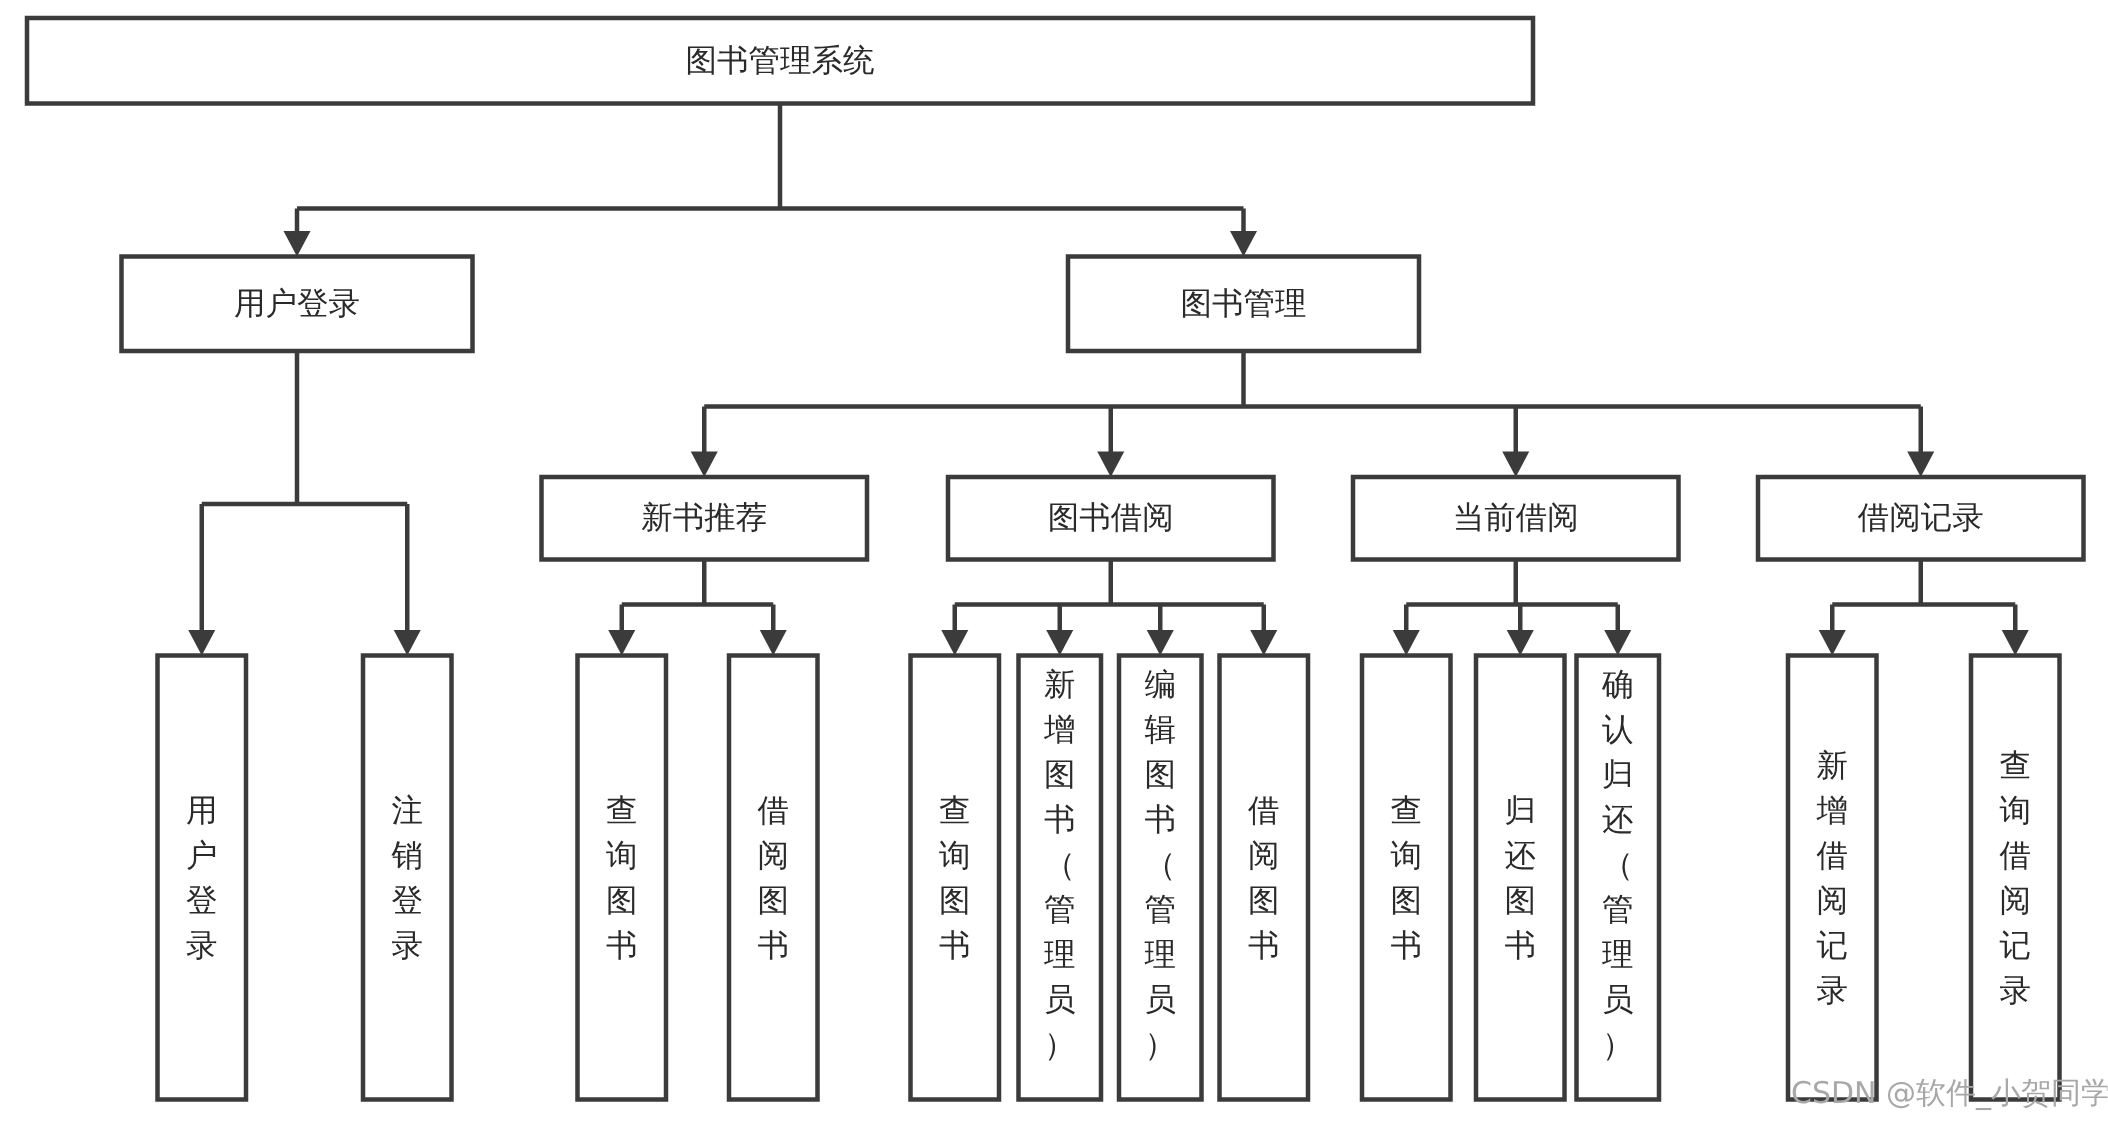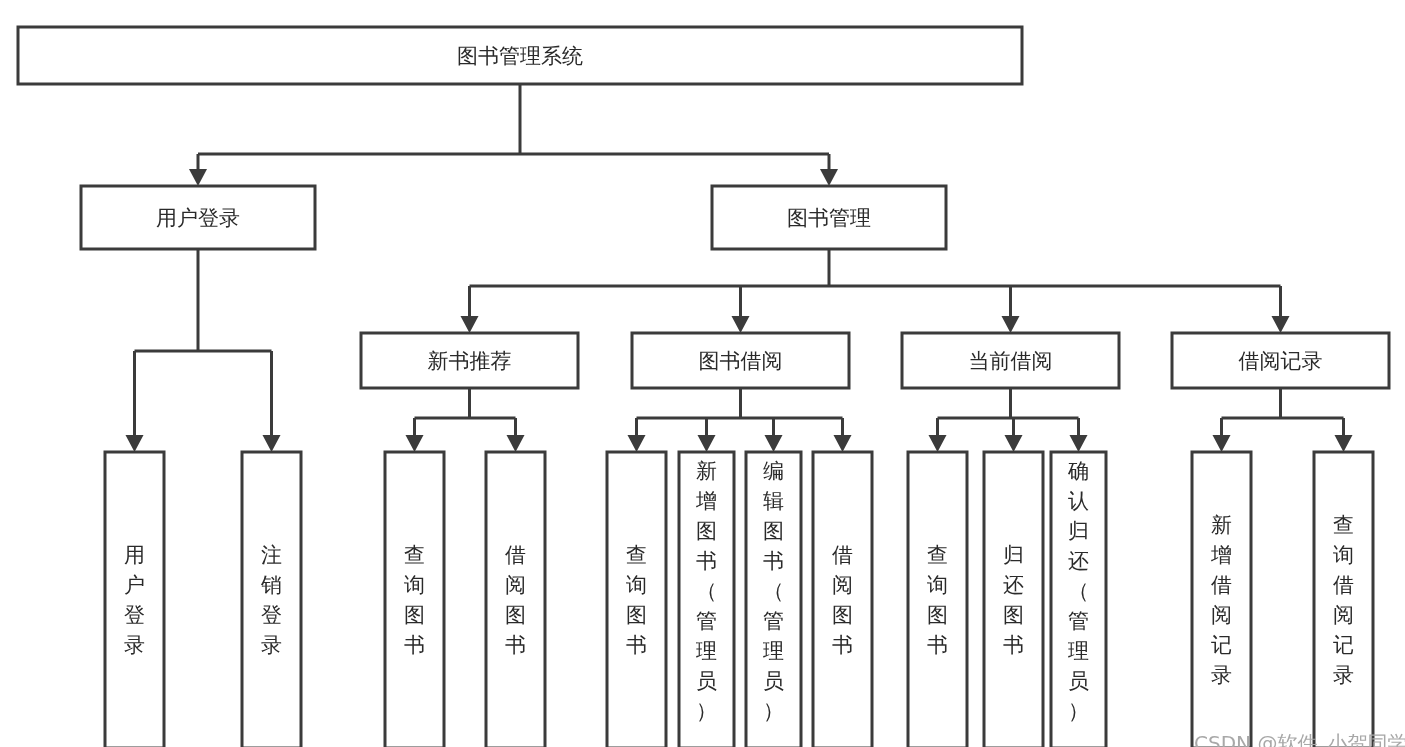--- a/index.html
+++ b/index.html
@@ -11,21 +11,20 @@
     width: 1405px;
     height: 747px;
     font-family: "DejaVu Sans", "Liberation Sans", sans-serif;
     overflow: hidden;
     position: relative;
   }
   #diagram-root {
     position: relative;
     width: 1405px;
     height: 622px;
-    margin-top: 15px;
   }
   svg.diagram-canvas {
     position: absolute;
     top: 0;
     left: 0;
     width: 1405px;
     height: 747px;
   }
   .node-box {
     fill: #ffffff;

